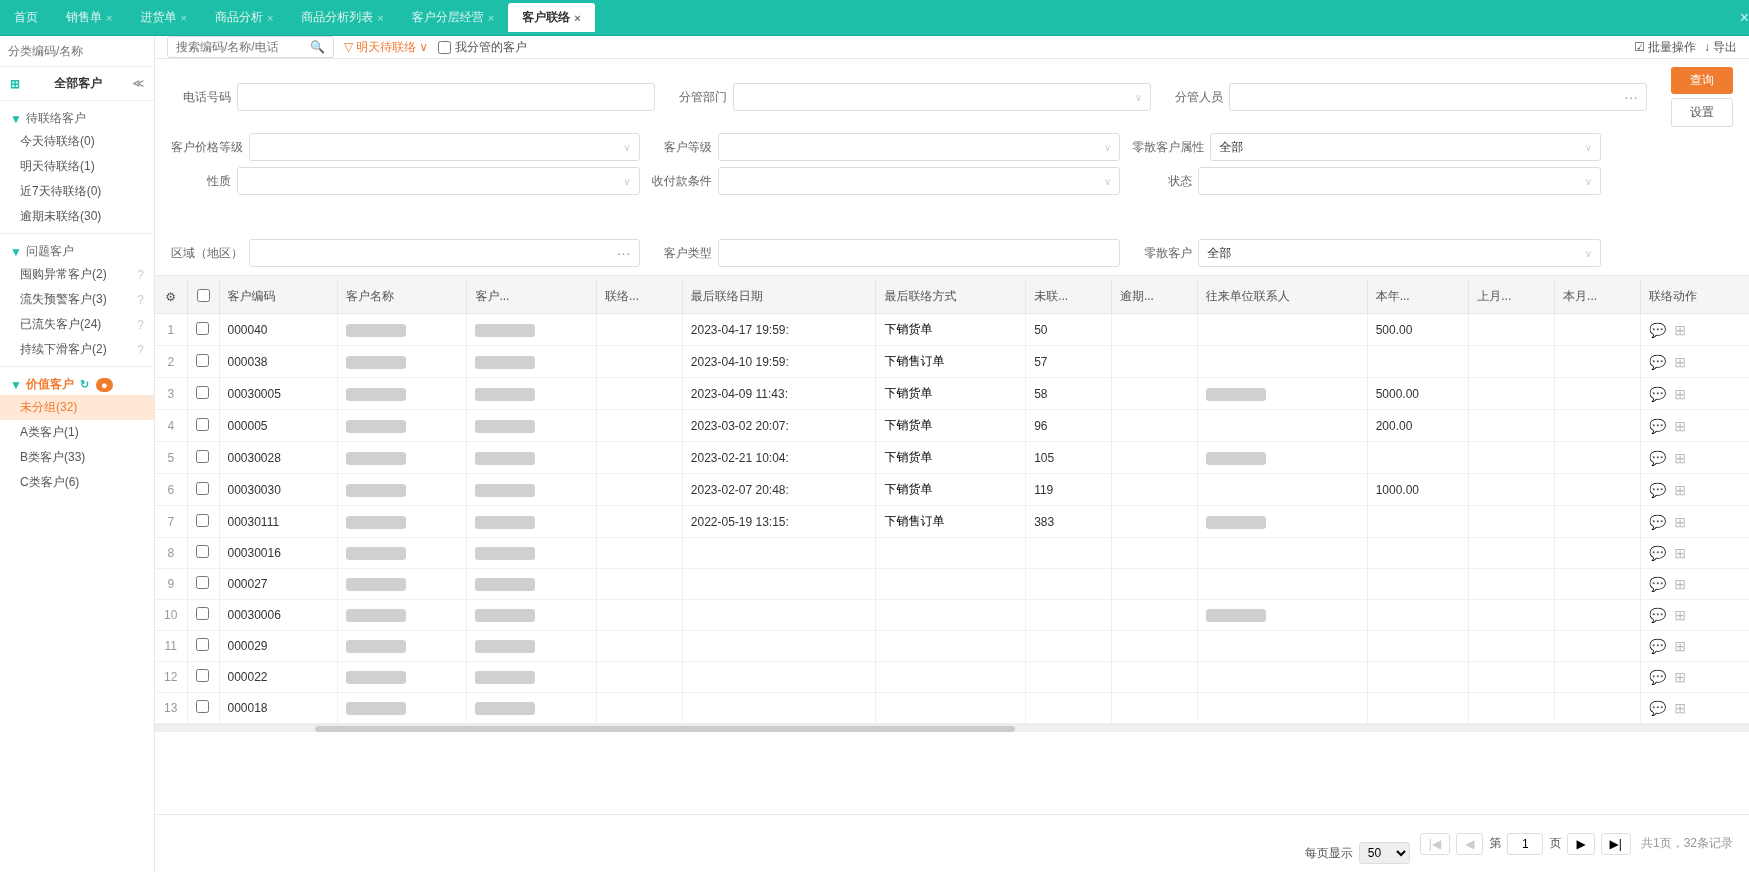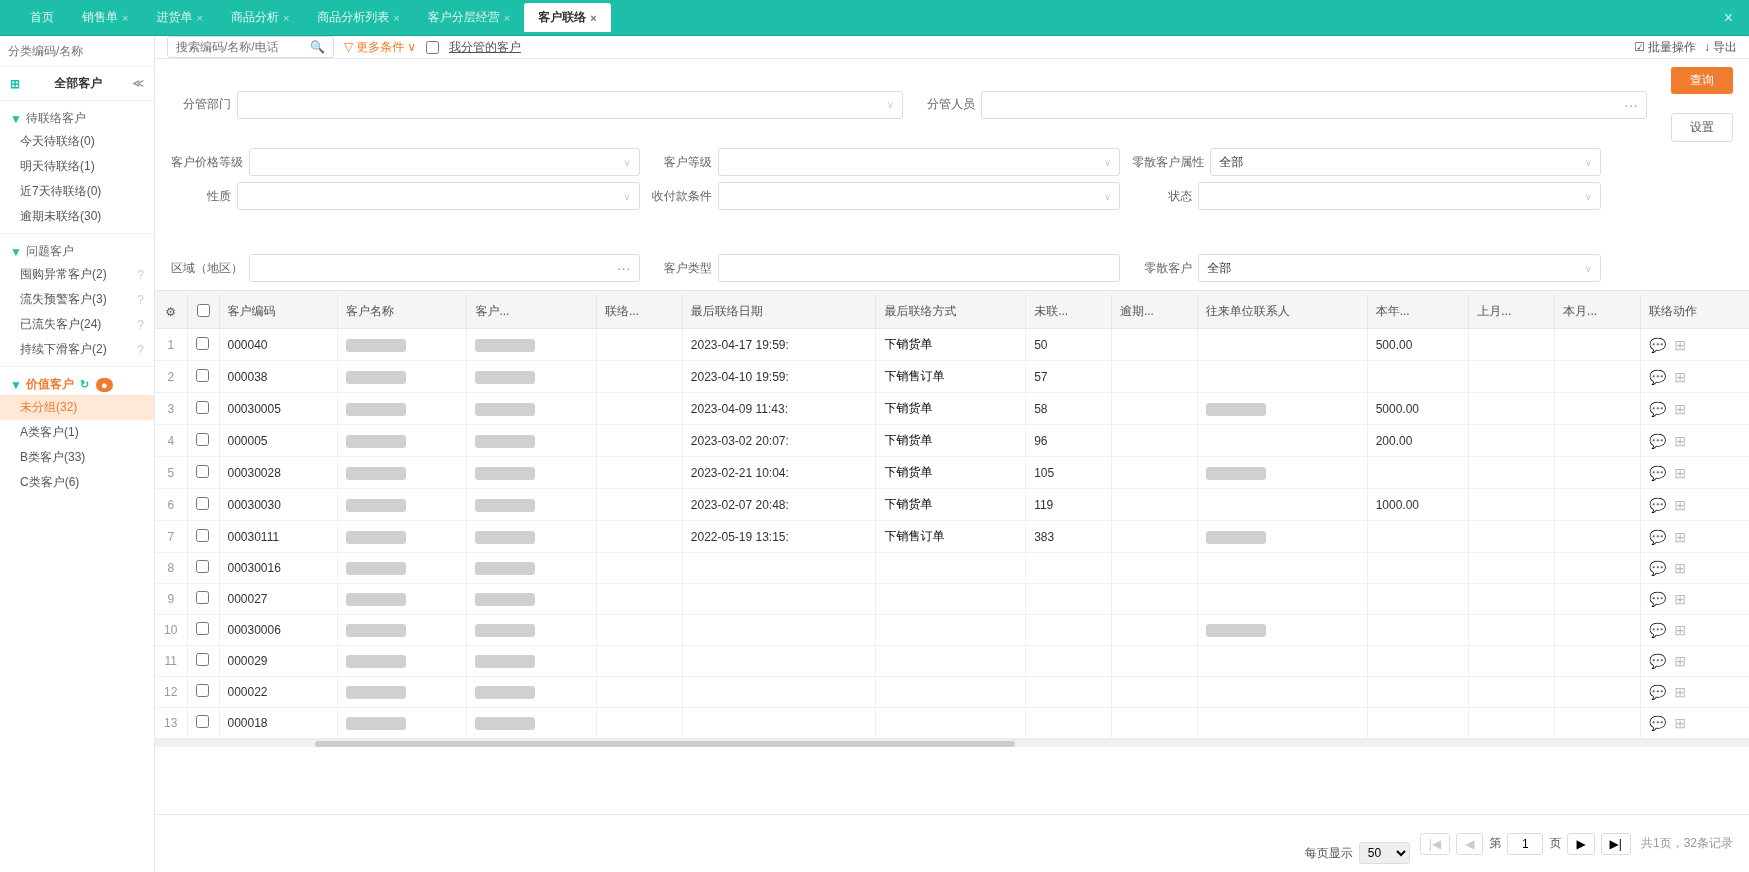--- a/index.html
+++ b/index.html
@@ -2,21 +2,21 @@
 <html><head>
   <meta charset="utf-8">
   <style>
     * { box-sizing: border-box; margin: 0; padding: 0; font-family: 'Microsoft YaHei', Arial, sans-serif; font-size: 12px; }
     body { background: #f5f5f5; overflow: hidden; width: 1749px; height: 872px; }
 
     
     .tab-bar {
       display: flex; align-items: center;
       background: #1dbfa8;
-      height: 36px; padding: 0 16px;
+      height: 36px; padding: 0 0;
       border-bottom: 1px solid #17a898;
     }
     .tab-item {
       display: flex; align-items: center; gap: 4px;
       padding: 6px 14px; cursor: pointer;
       color: rgba(255,255,255,0.85); font-size: 13px;
       border-radius: 3px 3px 0 0;
       position: relative;
     }
     .tab-item.active {
@@ -80,21 +80,21 @@
       padding: 0 12px; background: #fff;
       border-bottom: 1px solid #e8e8e8;
     }
     .filter-search-box {
       display: flex; align-items: center; gap: 4px;
       border: 1px solid #ddd; border-radius: 3px;
       padding: 3px 8px; background: #fff;
     }
     .filter-search-box input { border: none; outline: none; font-size: 12px; width: 130px; }
     .filter-more { display: flex; align-items: center; gap: 3px; color: #f07c30; cursor: pointer; font-size: 12px; }
-    .filter-my-customer { display: flex; align-items: center; gap: 10px; color: #555; font-size: 12px; cursor: pointer; text-decoration: underline; }
+    .filter-my-customer { display: flex; align-items: center; gap: 4px; color: #555; font-size: 12px; cursor: pointer; }
     .filter-my-customer input[type=checkbox] { cursor: pointer; }
     .filter-bar-right { margin-left: auto; display: flex; gap: 8px; align-items: center; }
     .btn-batch { display: flex; align-items: center; gap: 3px; color: #555; cursor: pointer; font-size: 12px; }
     .btn-export { display: flex; align-items: center; gap: 3px; color: #555; cursor: pointer; font-size: 12px; }
 
     
     .adv-filter {
       background: #fff; border-bottom: 1px solid #e8e8e8;
       padding: 8px 16px;
     }
@@ -108,21 +108,21 @@
     }
     .filter-label { color: #666; font-size: 12px; white-space: nowrap; min-width: 60px; text-align: right; }
     .filter-input {
       flex: 1; border: 1px solid #ddd; border-radius: 3px;
       padding: 4px 8px; font-size: 12px; outline: none; color: #333;
       display: flex; align-items: center; justify-content: space-between;
       cursor: pointer; background: #fff; min-height: 28px;
     }
     .filter-input .arrow-down { color: #ccc; font-size: 10px; }
     .filter-input .dots { color: #999; font-size: 14px; }
-    .filter-actions { display: flex; flex-direction: column; gap: 19px; margin-left: 12px; border-radius: 11px; }
+    .filter-actions { display: flex; flex-direction: column; gap: 4px; margin-left: 12px; border-radius: 11px; }
     .btn-query {
       background: #f07c30; color: #fff; border: none;
       padding: 5px 18px; border-radius: 3px; cursor: pointer;
       font-size: 12px;
     }
     .btn-reset {
       background: #fff; color: #555; border: 1px solid #ddd;
       padding: 5px 18px; border-radius: 3px; cursor: pointer;
       font-size: 12px;
     }
@@ -319,21 +319,21 @@
 
     <div class="content-area">
 
       <div class="filter-bar">
         <div class="filter-search-box">
           <input type="text" placeholder="搜索编码/名称/电话" style="">
           <span style="color:#ccc;">🔍</span>
         </div>
         <div class="filter-more">
           <span>▽</span>
-          <span>更多条件</span>
+          <span>明天待联络</span>
           <span>∨</span>
         </div>
         <div class="filter-my-customer">
           <input type="checkbox" style="">
           <span>我分管的客户</span>
         </div>
         <div class="filter-bar-right">
           <div class="btn-batch">
             <span>☑</span>
             <span>批量操作</span>
@@ -341,20 +341,24 @@
           <div class="btn-export">
             <span>↓</span>
             <span>导出</span>
           </div>
         </div>
       </div>
 
       <div class="adv-filter">
 
         <div class="adv-filter-row">
+          <div class="filter-field">
+            <span class="filter-label">电话号码</span>
+            <div class="filter-input"></div>
+          </div>
           <div class="filter-field">
             <span class="filter-label">分管部门</span>
             <div class="filter-input">
               <span></span>
                 <span class="arrow-down">∨</span>
             </div>
           </div>
           <div class="filter-field">
             <span class="filter-label">分管人员</span>
             <div class="filter-input">

